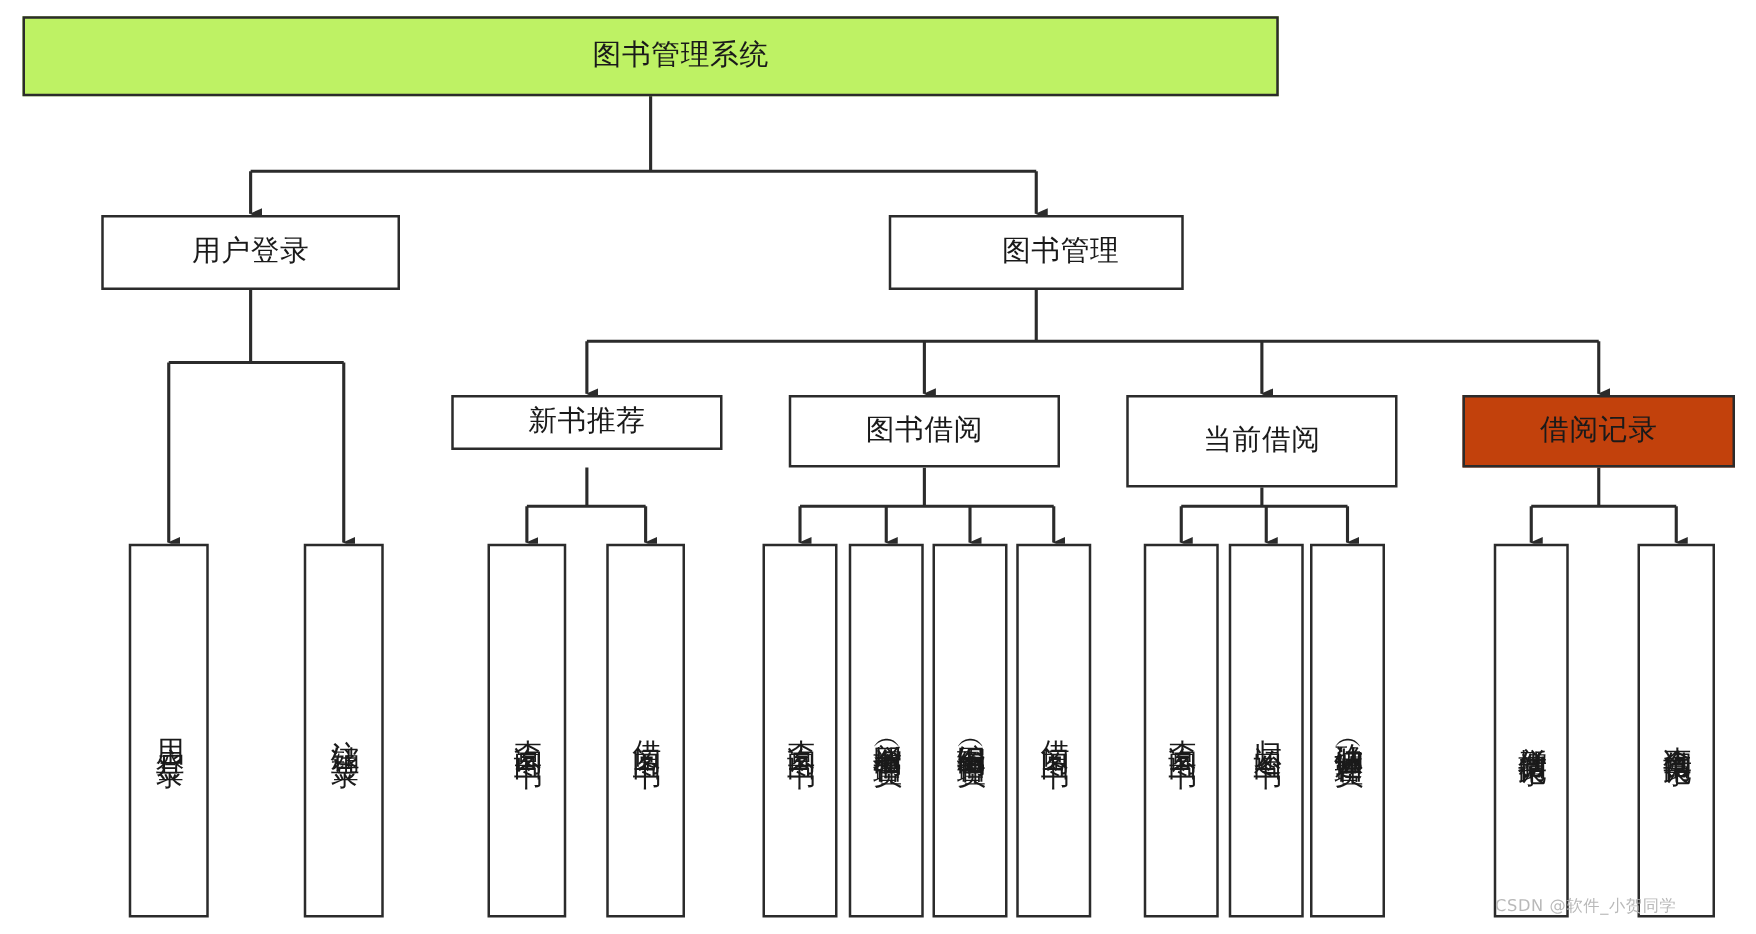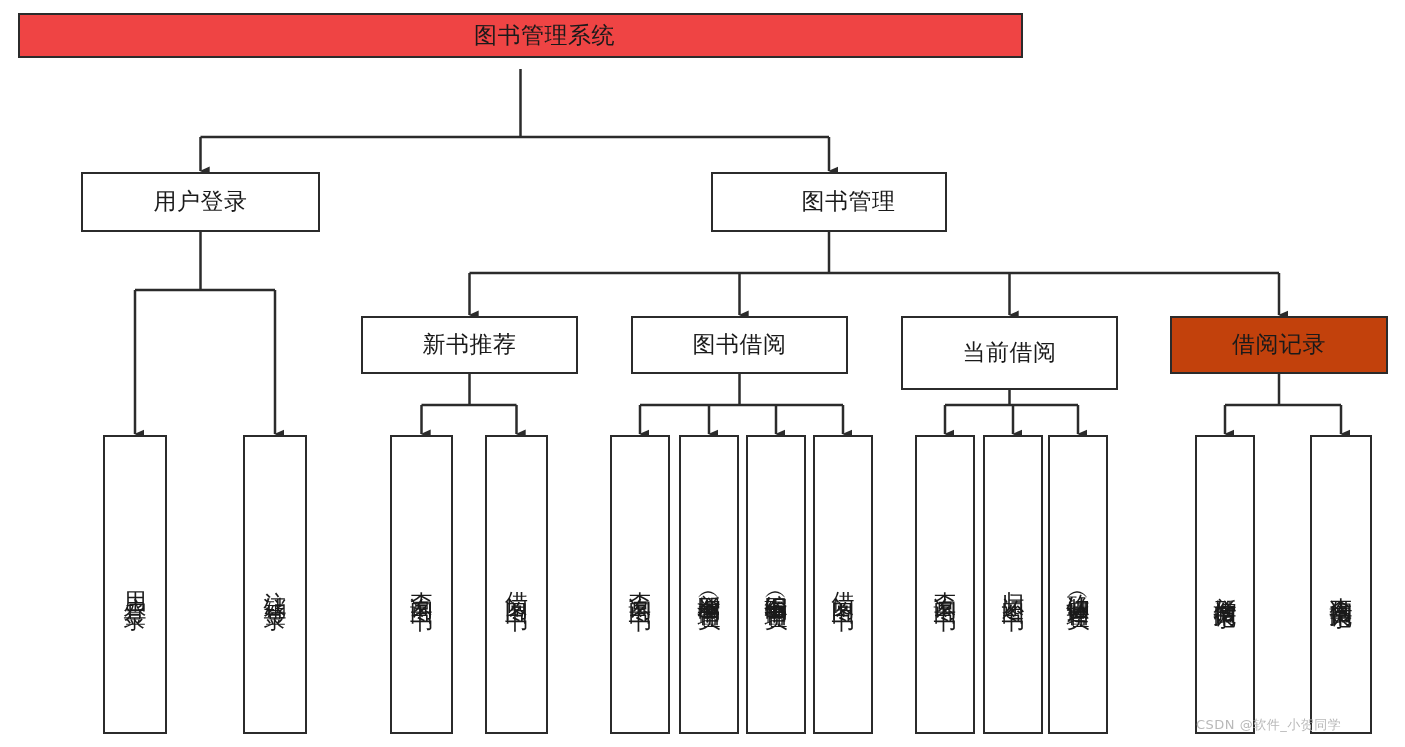--- a/index.html
+++ b/index.html
@@ -111,30 +111,30 @@
         <line x1="945" y1="405" x2="945" y2="434" stroke="#2b2b2b" stroke-width="2.5" marker-end="url(#arrowhead)"></line>
         <line x1="1013" y1="405" x2="1013" y2="434" stroke="#2b2b2b" stroke-width="2.5" marker-end="url(#arrowhead)"></line>
         <line x1="1078" y1="405" x2="1078" y2="434" stroke="#2b2b2b" stroke-width="2.5" marker-end="url(#arrowhead)"></line>
         <line x1="1279" y1="374" x2="1279" y2="405" stroke="#2b2b2b" stroke-width="2.5"></line>
         <line x1="1225" y1="405" x2="1341" y2="405" stroke="#2b2b2b" stroke-width="2.5"></line>
         <line x1="1225" y1="405" x2="1225" y2="434" stroke="#2b2b2b" stroke-width="2.5" marker-end="url(#arrowhead)"></line>
         <line x1="1341" y1="405" x2="1341" y2="434" stroke="#2b2b2b" stroke-width="2.5" marker-end="url(#arrowhead)"></line>
       </g>
   </svg>
   <div id="node-layer">
-      <div class="node horizontal" style="left: 18px; top: 13px; width: 1005px; height: 45px; border-color: rgb(43, 43, 43); background: #ef4444; padding-left: 48px;">
+      <div class="node horizontal" style="left: 18px; top: 13px; width: 1005px; height: 64px; border-color: rgb(43, 43, 43); background: #bef264; padding-left: 48px;">
         <span class="node-label" style="color: rgb(26, 26, 26);">图书管理系统</span>
       </div>
       <div class="node horizontal" style="left: 81px; top: 172px; width: 239px; height: 60px; border-color: rgb(43, 43, 43); background: rgb(255, 255, 255);">
         <span class="node-label" style="color: rgb(26, 26, 26);">用户登录</span>
       </div>
       <div class="node horizontal" style="left: 711px; top: 172px; width: 236px; height: 60px; border-color: rgb(43, 43, 43); background: rgb(255, 255, 255); padding-left: 39px;">
         <span class="node-label" style="color: rgb(26, 26, 26);">图书管理</span>
       </div>
-      <div class="node horizontal" style="left: 361px; top: 316px; width: 217px; height: 58px; border-color: rgb(43, 43, 43); background: rgb(255, 255, 255);">
+      <div class="node horizontal" style="left: 361px; top: 316px; width: 217px; height: 44px; border-color: rgb(43, 43, 43); background: rgb(255, 255, 255);">
         <span class="node-label" style="color: rgb(26, 26, 26);">新书推荐</span>
       </div>
       <div class="node horizontal" style="left: 631px; top: 316px; width: 217px; height: 58px; border-color: rgb(43, 43, 43); background: rgb(255, 255, 255);">
         <span class="node-label" style="color: rgb(26, 26, 26); text-align: center;">图书借阅</span>
       </div>
       <div class="node horizontal" style="left: 901px; top: 316px; width: 217px; height: 74px; border-color: rgb(43, 43, 43); background: rgb(255, 255, 255);">
         <span class="node-label" style="color: rgb(26, 26, 26);">当前借阅</span>
       </div>
       <div class="node horizontal" style="left: 1170px; top: 316px; width: 218px; height: 58px; border-color: rgb(43, 43, 43); background: #c2410c;">
         <span class="node-label" style="color: rgb(26, 26, 26);">借阅记录</span>

